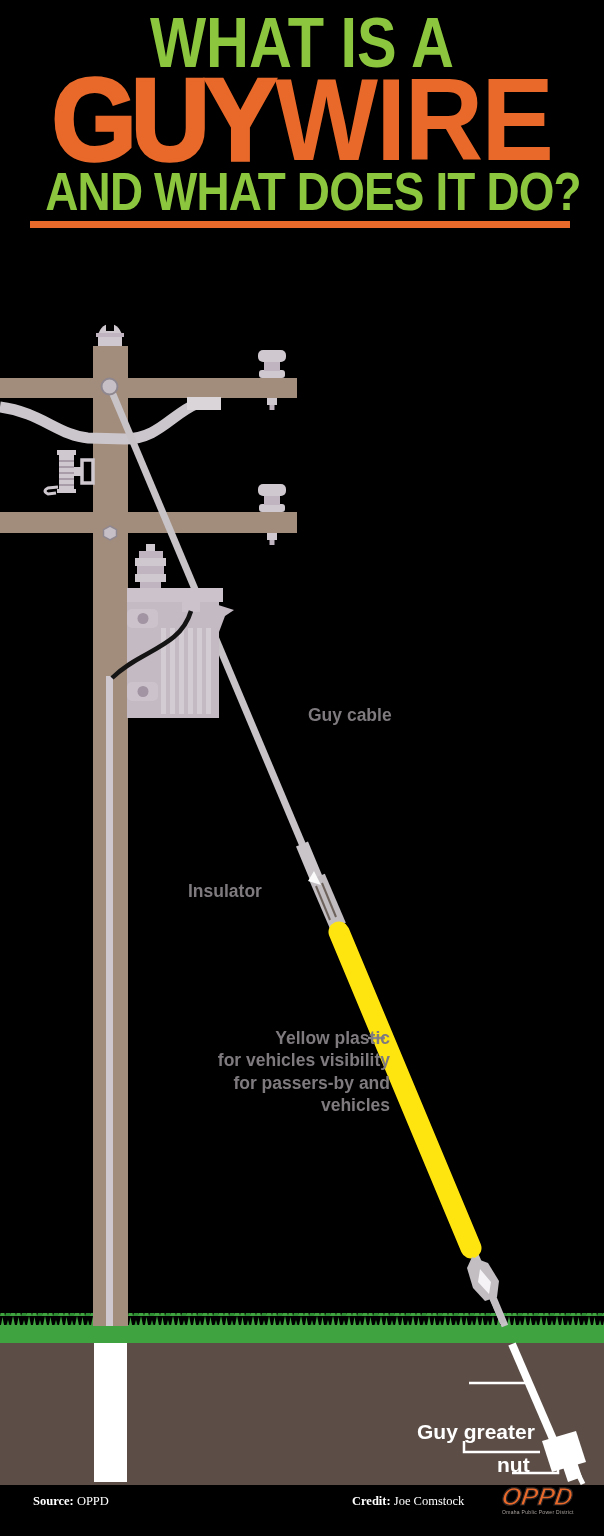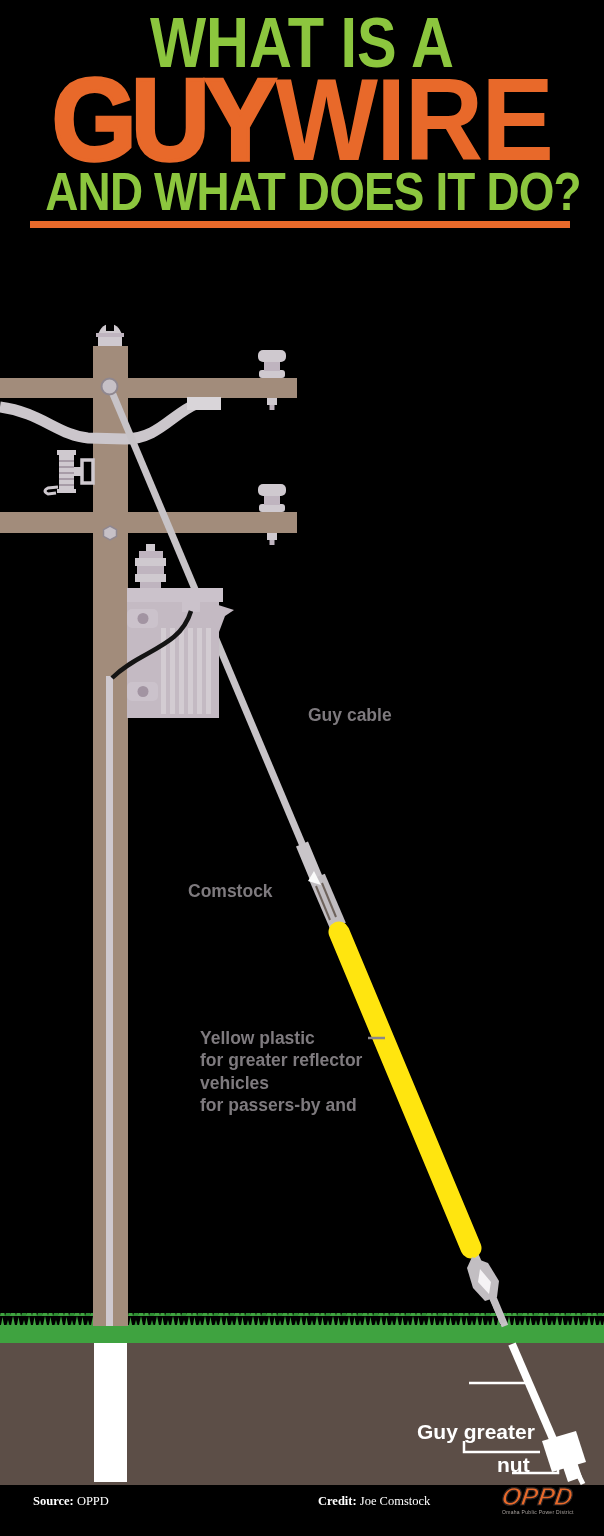--- a/index.html
+++ b/index.html
@@ -14,21 +14,21 @@
   #canvas{position:relative;width:604px;height:1536px;background:var(--c-background);
     overflow:hidden;font-family:"Liberation Sans",sans-serif;}
   #canvas svg{position:absolute;left:0;top:0;}
   .titleline{position:absolute;left:0;width:100%;text-align:center;font-weight:bold;white-space:nowrap;}
   .t1{top:8px;font-size:70px;line-height:70px;color:var(--c-title-green);transform:scaleX(0.85);}
   .t2{top:62px;font-size:116px;line-height:116px;color:var(--c-title-orange);transform:scaleX(0.94);letter-spacing:-2px;}
   .t2 .guy{-webkit-text-stroke:3.5px var(--c-title-orange);letter-spacing:-6px;margin-right:4px;}
   .t3{top:164px;font-size:54px;line-height:54px;color:var(--c-title-green);transform:scaleX(0.85);letter-spacing:-1px;}
   .underline{position:absolute;left:30px;top:221px;width:540px;height:7px;background:var(--c-title-orange);}
   .lbl{position:absolute;font-weight:bold;color:var(--c-label-gray);font-size:17.5px;line-height:20px;white-space:nowrap;}
-  .lbl.multi{line-height:22.3px;white-space:normal;}
+  .lbl.multi{line-height:22.3px;white-space:normal;text-align:right;}
   .lbl.white{color:var(--c-white);font-size:21px;line-height:23.5px;}
   .lbl.white .reg{font-weight:normal;}
   .foot{position:absolute;color:var(--c-white);font-size:12.5px;line-height:14px;white-space:nowrap;font-family:Liberation Serif, serif;}
   .foot .b{font-weight:bold;}
   .logo{position:absolute;left:502px;top:1484px;width:80px;text-align:left;}
   .logo-text{display:inline-block;font-size:25px;line-height:25px;font-weight:bold;font-style:italic;
     color:var(--c-title-orange);transform:skewX(-8deg);letter-spacing:0px;
     -webkit-text-stroke:1.2px #2A2424;}
   .logo-tagline{font-size:5px;line-height:6px;color:#A9A39F;letter-spacing:0.3px;white-space:nowrap;}
   
@@ -157,34 +157,34 @@
     <polygon class="f-white" points="563,1467 577,1462 582,1477 568,1482"></polygon>
     <line class="s-white" x1="576" y1="1470" x2="583" y2="1484" stroke-width="5"></line>
 
     <line class="s-conn" x1="368" y1="1038" x2="385" y2="1038" stroke-width="2.5"></line>
     <line class="s-white" x1="469" y1="1383" x2="527" y2="1383" stroke-width="2.5"></line>
     <polyline class="s-white nofill" points="464,1441 464,1452 540,1452" stroke-width="2.5"></polyline>
     <polyline class="s-white nofill" points="512,1473 558,1473 558,1463" stroke-width="2.5"></polyline>
   </svg>
 
   <div class="lbl" style="left:308px;top:705px;">Guy cable</div>
-  <div class="lbl" style="left:188px;top:881px;">Comstock</div>
+  <div class="lbl" style="left:188px;top:881px;">Insulator</div>
   <div class="lbl multi" style="left:200px;top:1027px;width:190px;">
     <span style="display:block">Yellow plastic</span>
-    <span style="display:block">for greater reflector</span>
+    <span style="display:block">for vehicles visibility</span>
+    <span style="display:block">for passers-by and</span>
     <span style="display:block">vehicles</span>
-    <span style="display:block">for passers-by and</span>
   </div>
   <div class="lbl white" style="left:417px;top:1420px;">Guy greater</div>
   <div class="lbl white" style="left:497px;top:1453px;text-align:center;">nut</div>
 
   <div class="foot" style="left:33px;top:1494px;">
     <span class="b">Source:</span><span> OPPD</span>
   </div>
-  <div class="foot" style="left:318px;top:1494px;">
+  <div class="foot" style="left:352px;top:1494px;">
     <span class="b">Credit:</span><span> Joe Comstock</span>
   </div>
   <div class="logo">
     <span class="logo-text">OPPD</span>
     <div class="logo-tagline">Omaha Public Power District</div>
   </div>
 
 </div>
 
 </body></html>

